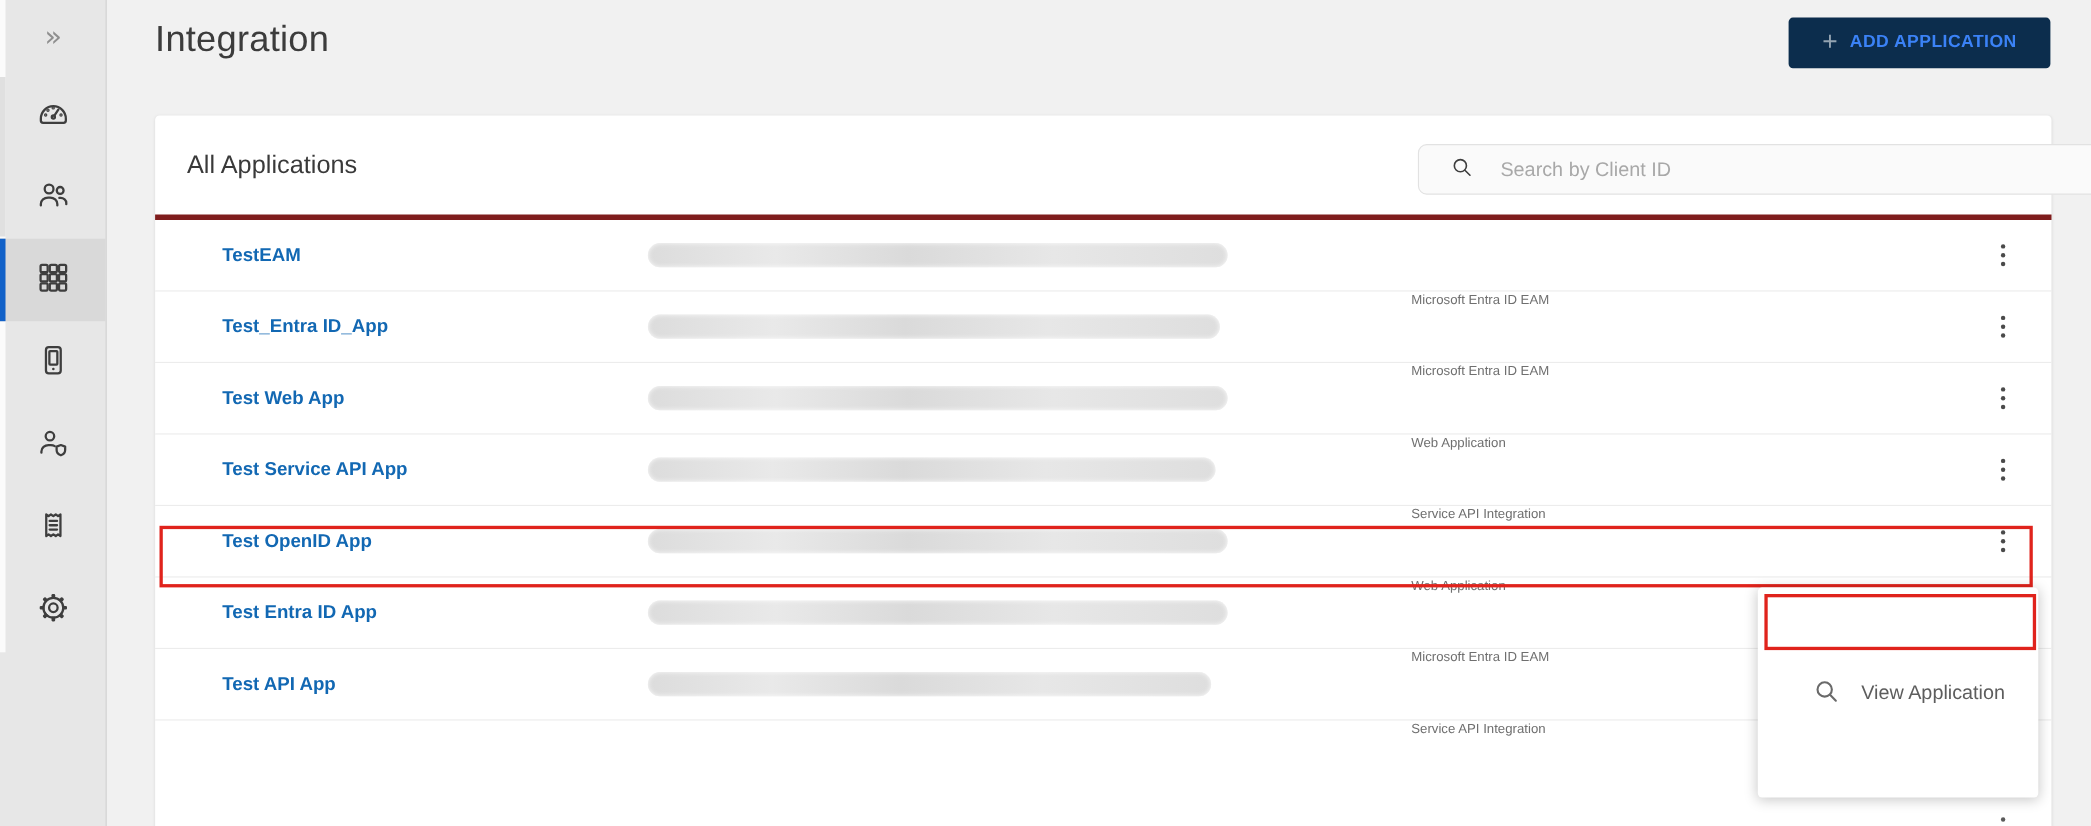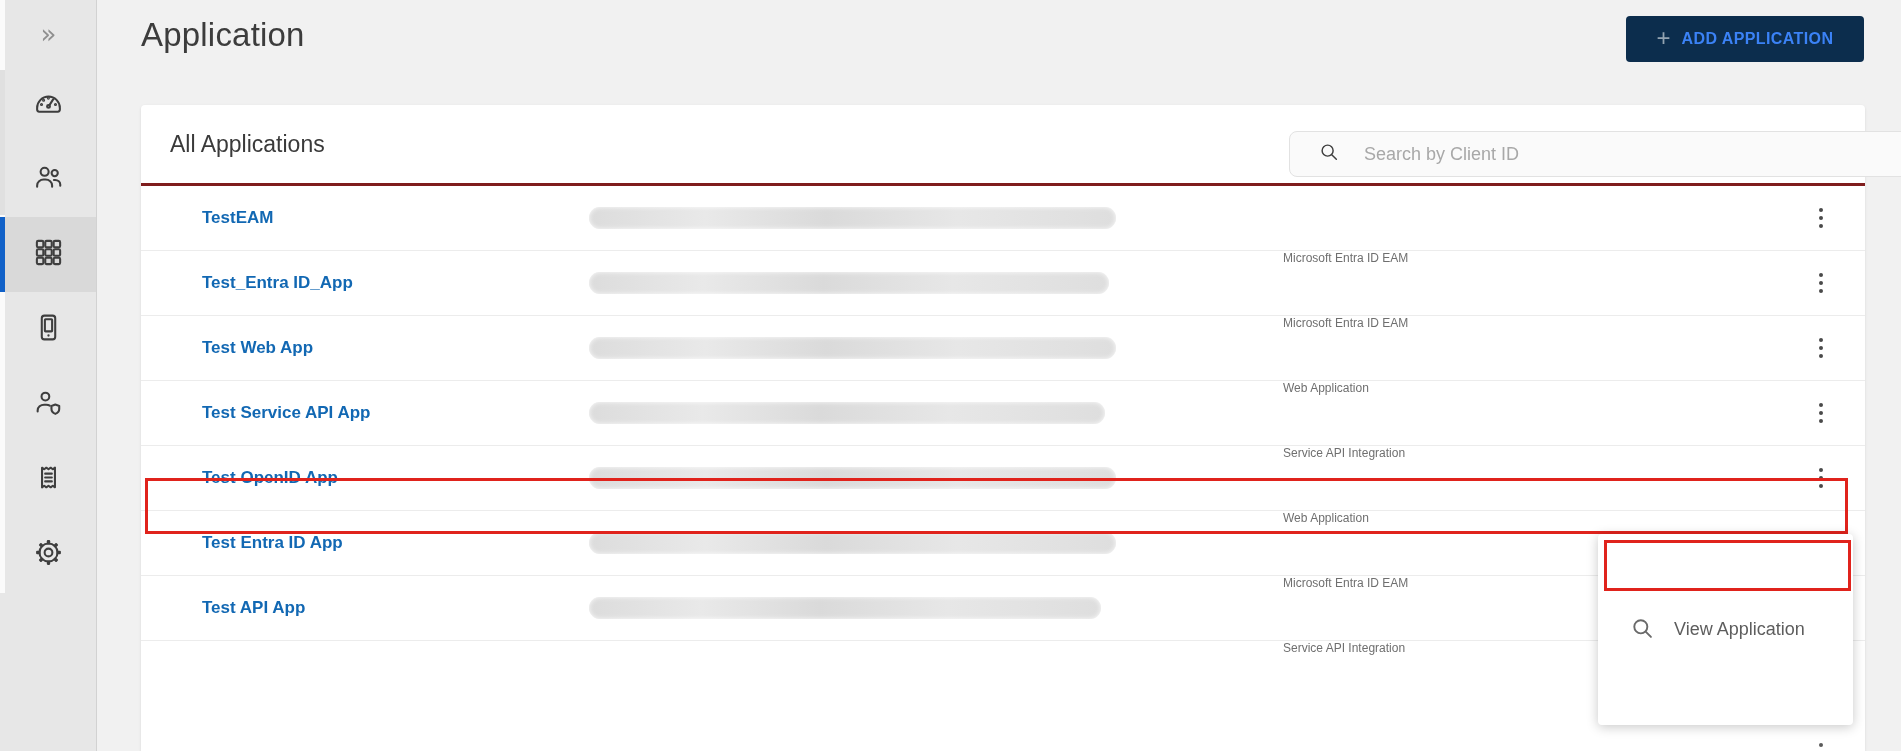--- a/index.html
+++ b/index.html
@@ -48,21 +48,21 @@
   }
   .add-btn .plus { color:#93a3b1; font-size:24px; font-weight:400; line-height:1; margin-top:-2px; }
   .add-btn .lbl { color:#3b82f6; font-size:16px; font-weight:700; letter-spacing:.4px; }
 
   
   .card {
     position:absolute; left:141px; top:105px; width:1724px; height:646px;
     background:#ffffff; border-radius:4px 4px 0 0;
     box-shadow:0 1px 3px rgba(0,0,0,.10);
   }
-  .card-header { position:relative; height:81px; border-bottom:3px solid #7f1d1d; }
+  .card-header { position:relative; height:95px; border-bottom:5px solid #7f1d1d; }
   .card-title {
     position:absolute; left:29px; top:50%; transform:translateY(-50%);
     font-size:23px; font-weight:500; color:#3a3a3a;
   }
   .searchbox {
     position:absolute; left:1148px; top:26px; width:683px; height:46px;
     background:#fafafa; border:1px solid #e2e2e2; border-radius:8px;
     display:flex; align-items:center; padding-left:28px; gap:24px;
   }
   .searchbox svg { width:22px; height:22px; flex:0 0 auto; }
@@ -121,21 +121,21 @@
 
   
   .menu {
     position:absolute; left:1598px; top:534px; width:255px; height:191px;
     background:#fff; border-radius:4px; z-index:10;
     box-shadow:0 2px 12px rgba(0,0,0,.22);
     display:flex; flex-direction:column;
   }
   .menu-item {
     position:relative; flex:1; display:flex; align-items:center;
-    padding-left:31px; cursor:pointer; background:none; border:none; text-align:left;
+    padding-left:49px; cursor:pointer; background:none; border:none; text-align:left;
   }
   .menu-item svg { width:27px; height:27px; margin-right:18px; }
   .menu-item .mlbl { font-size:18px; color:#5d5d5d; font-family:"Liberation Sans", sans-serif; }
   .mic { stroke:#6a6a6a; fill:none; stroke-width:1.7; stroke-linecap:round; stroke-linejoin:round; }
   .menu-item.highlighted::after {
     content:""; position:absolute; left:6px; top:6px; width:241px; height:45px;
     border:3px solid #e0231c; pointer-events:none;
   }
 </style>
 </head>
@@ -248,21 +248,21 @@
             <rect x="10.7" y="2.4" width="2.6" height="3.4" rx="0.8" transform="rotate(315 12 12)"></rect>
           </g>
           <circle cx="12" cy="12" r="7" class="ic" stroke-width="1.7"></circle>
           <circle cx="12" cy="12" r="3" class="ic" stroke-width="1.7"></circle>
         </svg>
       </span>
     </div>
   </nav>
 </aside>
 
-<h1 class="page-title">Application</h1>
+<h1 class="page-title">Integration</h1>
 
 <button class="add-btn">
   <span class="plus">+</span>
   <span class="lbl">ADD APPLICATION</span>
 </button>
 
 <section class="card">
 
   <div class="card-header">
     <h2 class="card-title">All Applications</h2>

